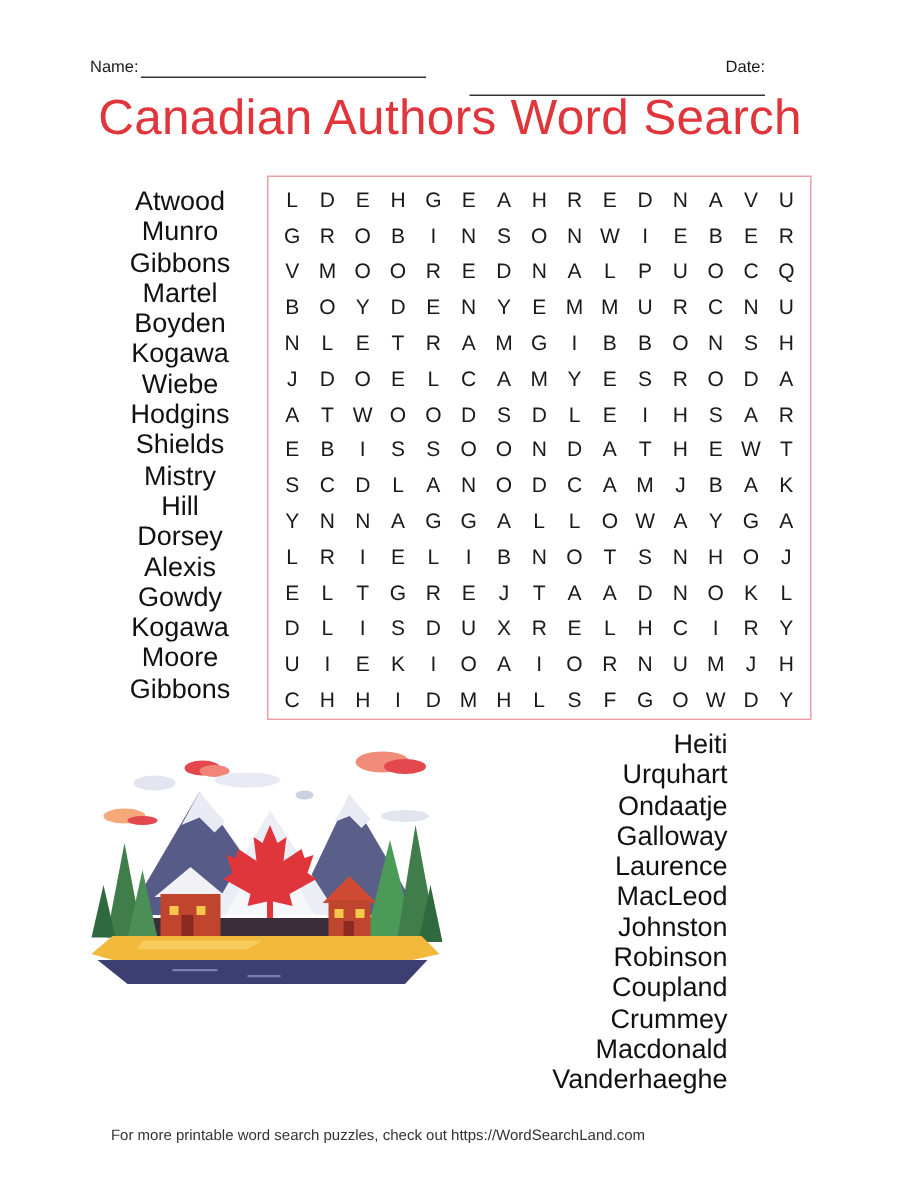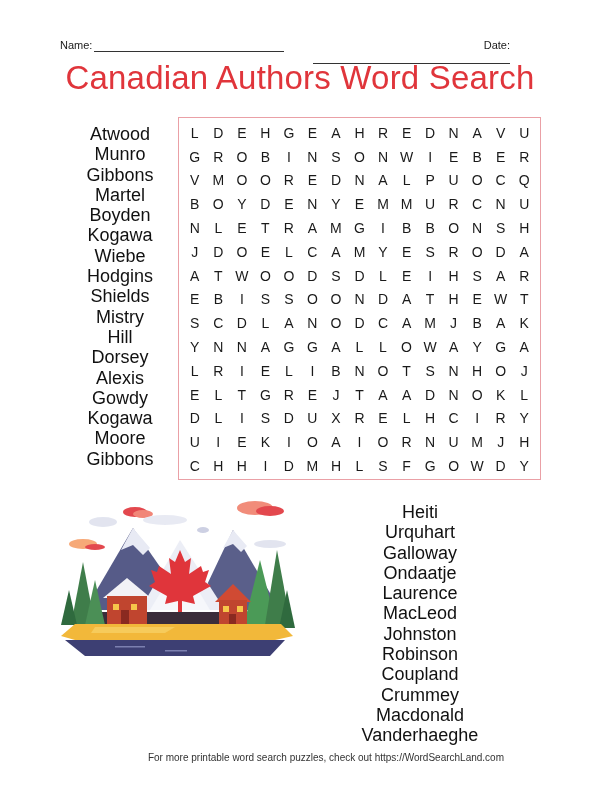--- a/index.html
+++ b/index.html
@@ -13,30 +13,30 @@
     .field-label { line-height: 14px; }
     .field-line { display: inline-block; border-bottom: 1px solid #333; height: 12px; margin-left: 2px; }
     .field-name .field-line { width: 190px; }
     .field-date .field-line { width: 197px; }
 
     .title { position: absolute; top: 56px; left: 0; width: 600px; text-align: center;
              font-size: 33px; color: #e0353b; line-height: 44px; font-weight: normal; letter-spacing: 0.2px; }
 
     .word-list { position: absolute; text-align: center; font-size: 18px; line-height: 20.3px; color: #111; }
     .word-list-left { top: 124px; left: 60px; width: 120px; }
-    .word-list-right { top: 502px; left: 355px; width: 130px; }
+    .word-list-right { top: 486px; left: 355px; width: 130px; text-align: right; }
 
     .grid { position: absolute; top: 117px; left: 178px; width: 363px; height: 363px;
             border: 1.5px solid #eaa0a6; padding: 3px 4px; }
     .grid-row { display: flex; height: 23.8px; align-items: center; }
     .grid-cell { width: 23.6px; text-align: center; font-size: 14px; color: #1a1a1a; }
 
     .illustration { position: absolute; top: 500px; left: 55px; width: 240px; height: 180px; }
 
-    .footer { position: absolute; top: 752px; left: 0; width: 504px; text-align: right; font-size: 10px; color: #333; }
+    .footer { position: absolute; top: 752px; left: 0; width: 504px; text-align: center; font-size: 10px; color: #333; }
   </style>
 </head>
 <body>
 
 <div class="header-fields">
   <div class="field field-name">
     <span class="field-label">Name:</span>
     <span class="field-line"></span>
   </div>
   <div class="field field-date">
@@ -387,22 +387,22 @@
 
     <polygon points="10,140 230,140 215,156 30,156" fill="#3d3f73"></polygon>
     <rect x="60" y="146" width="30" height="1.5" fill="#7c80b0"></rect>
     <rect x="110" y="150" width="22" height="1.5" fill="#7c80b0"></rect>
   </svg>
 </div>
 
 <div class="word-list word-list-right" id="words-right">
     <div>Heiti</div>
     <div>Urquhart</div>
+    <div>Ondaatje</div>
     <div>Galloway</div>
-    <div>Ondaatje</div>
     <div>Laurence</div>
     <div>MacLeod</div>
     <div>Johnston</div>
     <div>Robinson</div>
     <div>Coupland</div>
     <div>Crummey</div>
     <div>Macdonald</div>
     <div>Vanderhaeghe</div>
   </div>
 

